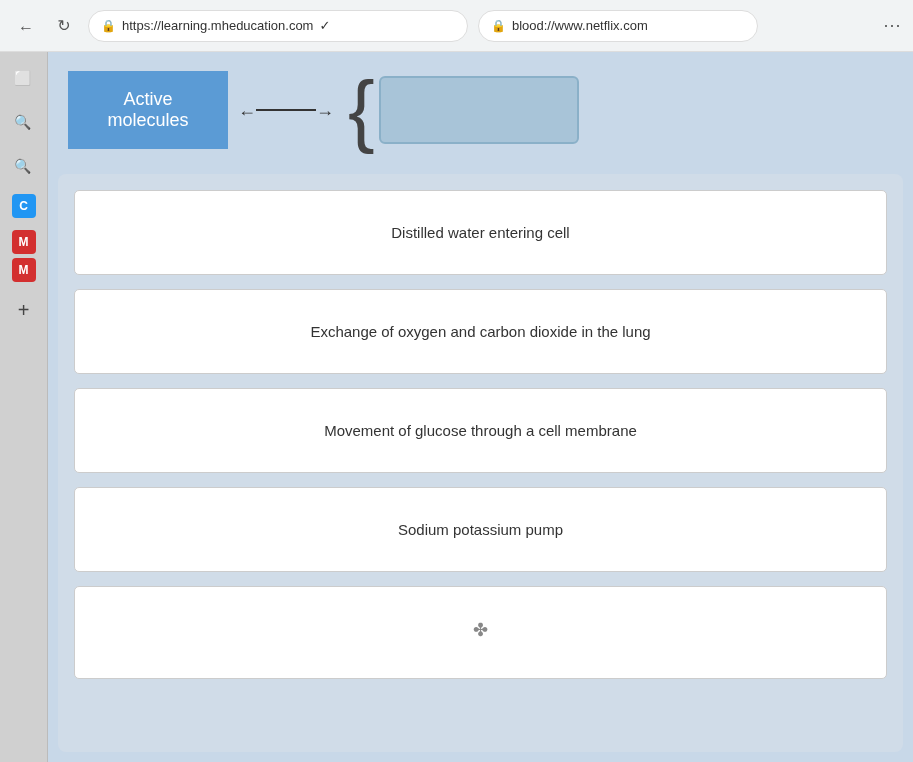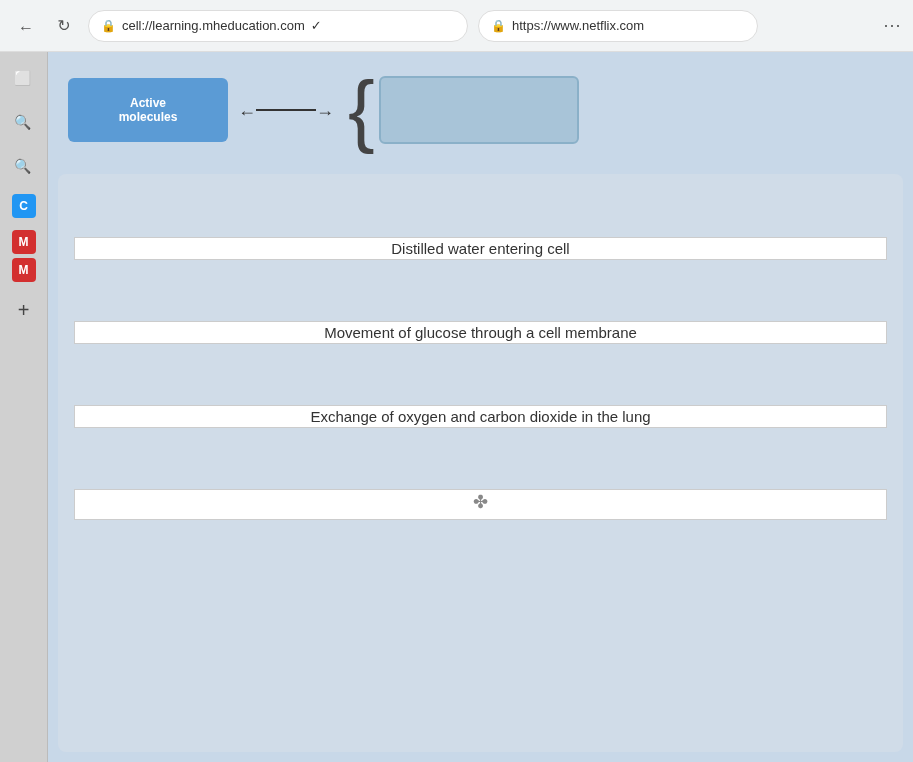--- a/index.html
+++ b/index.html
@@ -150,24 +150,24 @@
       display: flex;
       align-items: center;
       gap: 0;
       margin-bottom: 16px;
       padding: 8px 10px;
     }
 
     .active-transport-box {
       background: #5b9bd5;
       color: white;
-      font-size: 12px;
-      font-weight: 700;
+      font-size: 18px;
+      font-weight: 400;
       padding: 18px 24px;
-      border-radius: 6px;
+      border-radius: 0;
       text-align: center;
       min-width: 160px;
     }
 
     .arrow-area {
       display: flex;
       flex-direction: column;
       align-items: center;
       padding: 0 10px;
     }
@@ -207,53 +207,52 @@
       padding: 16px;
       display: flex;
       flex-direction: column;
       gap: 14px;
       flex: 1;
     }
 
     .option-card {
       background: white;
       border: 1px solid #ccc;
-      border-radius: 0;
-      padding: 0 20px;
+      border-radius: 5px;
+      padding: 31px 20px;
       text-align: center;
       font-size: 15px;
       color: #333;
       cursor: pointer;
       line-height: 1.4;
-      margin-top: 47px;
     }
 
     .option-card .drag-icon {
       font-size: 18px;
       color: #888;
       display: block;
       margin-bottom: 4px;
     }
   </style>
 </head>
 <body>
 
 <div class="browser-bar">
   <button class="nav-btn">←</button>
   <button class="nav-btn">↻</button>
 
   <div class="address-bar">
     <span class="lock-icon">🔒</span>
-    <span>cell://learning.mheducation.com</span>
+    <span>https://learning.mheducation.com</span>
     <span style="font-size:13px;">✓</span>
   </div>
 
   <div class="address-bar-2">
     <span class="lock-icon">🔒</span>
-    <span>https://www.netflix.com</span>
+    <span>blood://www.netflix.com</span>
   </div>
 
   <span style="font-size:18px; color:#555; cursor:pointer; margin-left:auto;">···</span>
 </div>
 
 <div class="main-container">
 
   <div class="sidebar">
     <div class="sidebar-icon">
       <span>⬜</span>
@@ -300,27 +299,30 @@
       </div>
     </div>
 
     <div class="options-container">
 
       <div class="option-card">
         <span>Distilled water entering cell</span>
       </div>
 
       <div class="option-card">
+        <span>Exchange of oxygen and carbon dioxide in the lung</span>
+      </div>
+
+      <div class="option-card">
         <span>Movement of glucose through a cell membrane</span>
       </div>
 
       <div class="option-card">
-        <span>Exchange of oxygen and carbon dioxide in the lung</span>
-      </div>
-
+        <span>Sodium potassium pump</span>
+      </div>
 
       <div class="option-card">
         <span class="drag-icon">✤</span>
       </div>
 
     </div>
   </div>
 
 </div>
 

